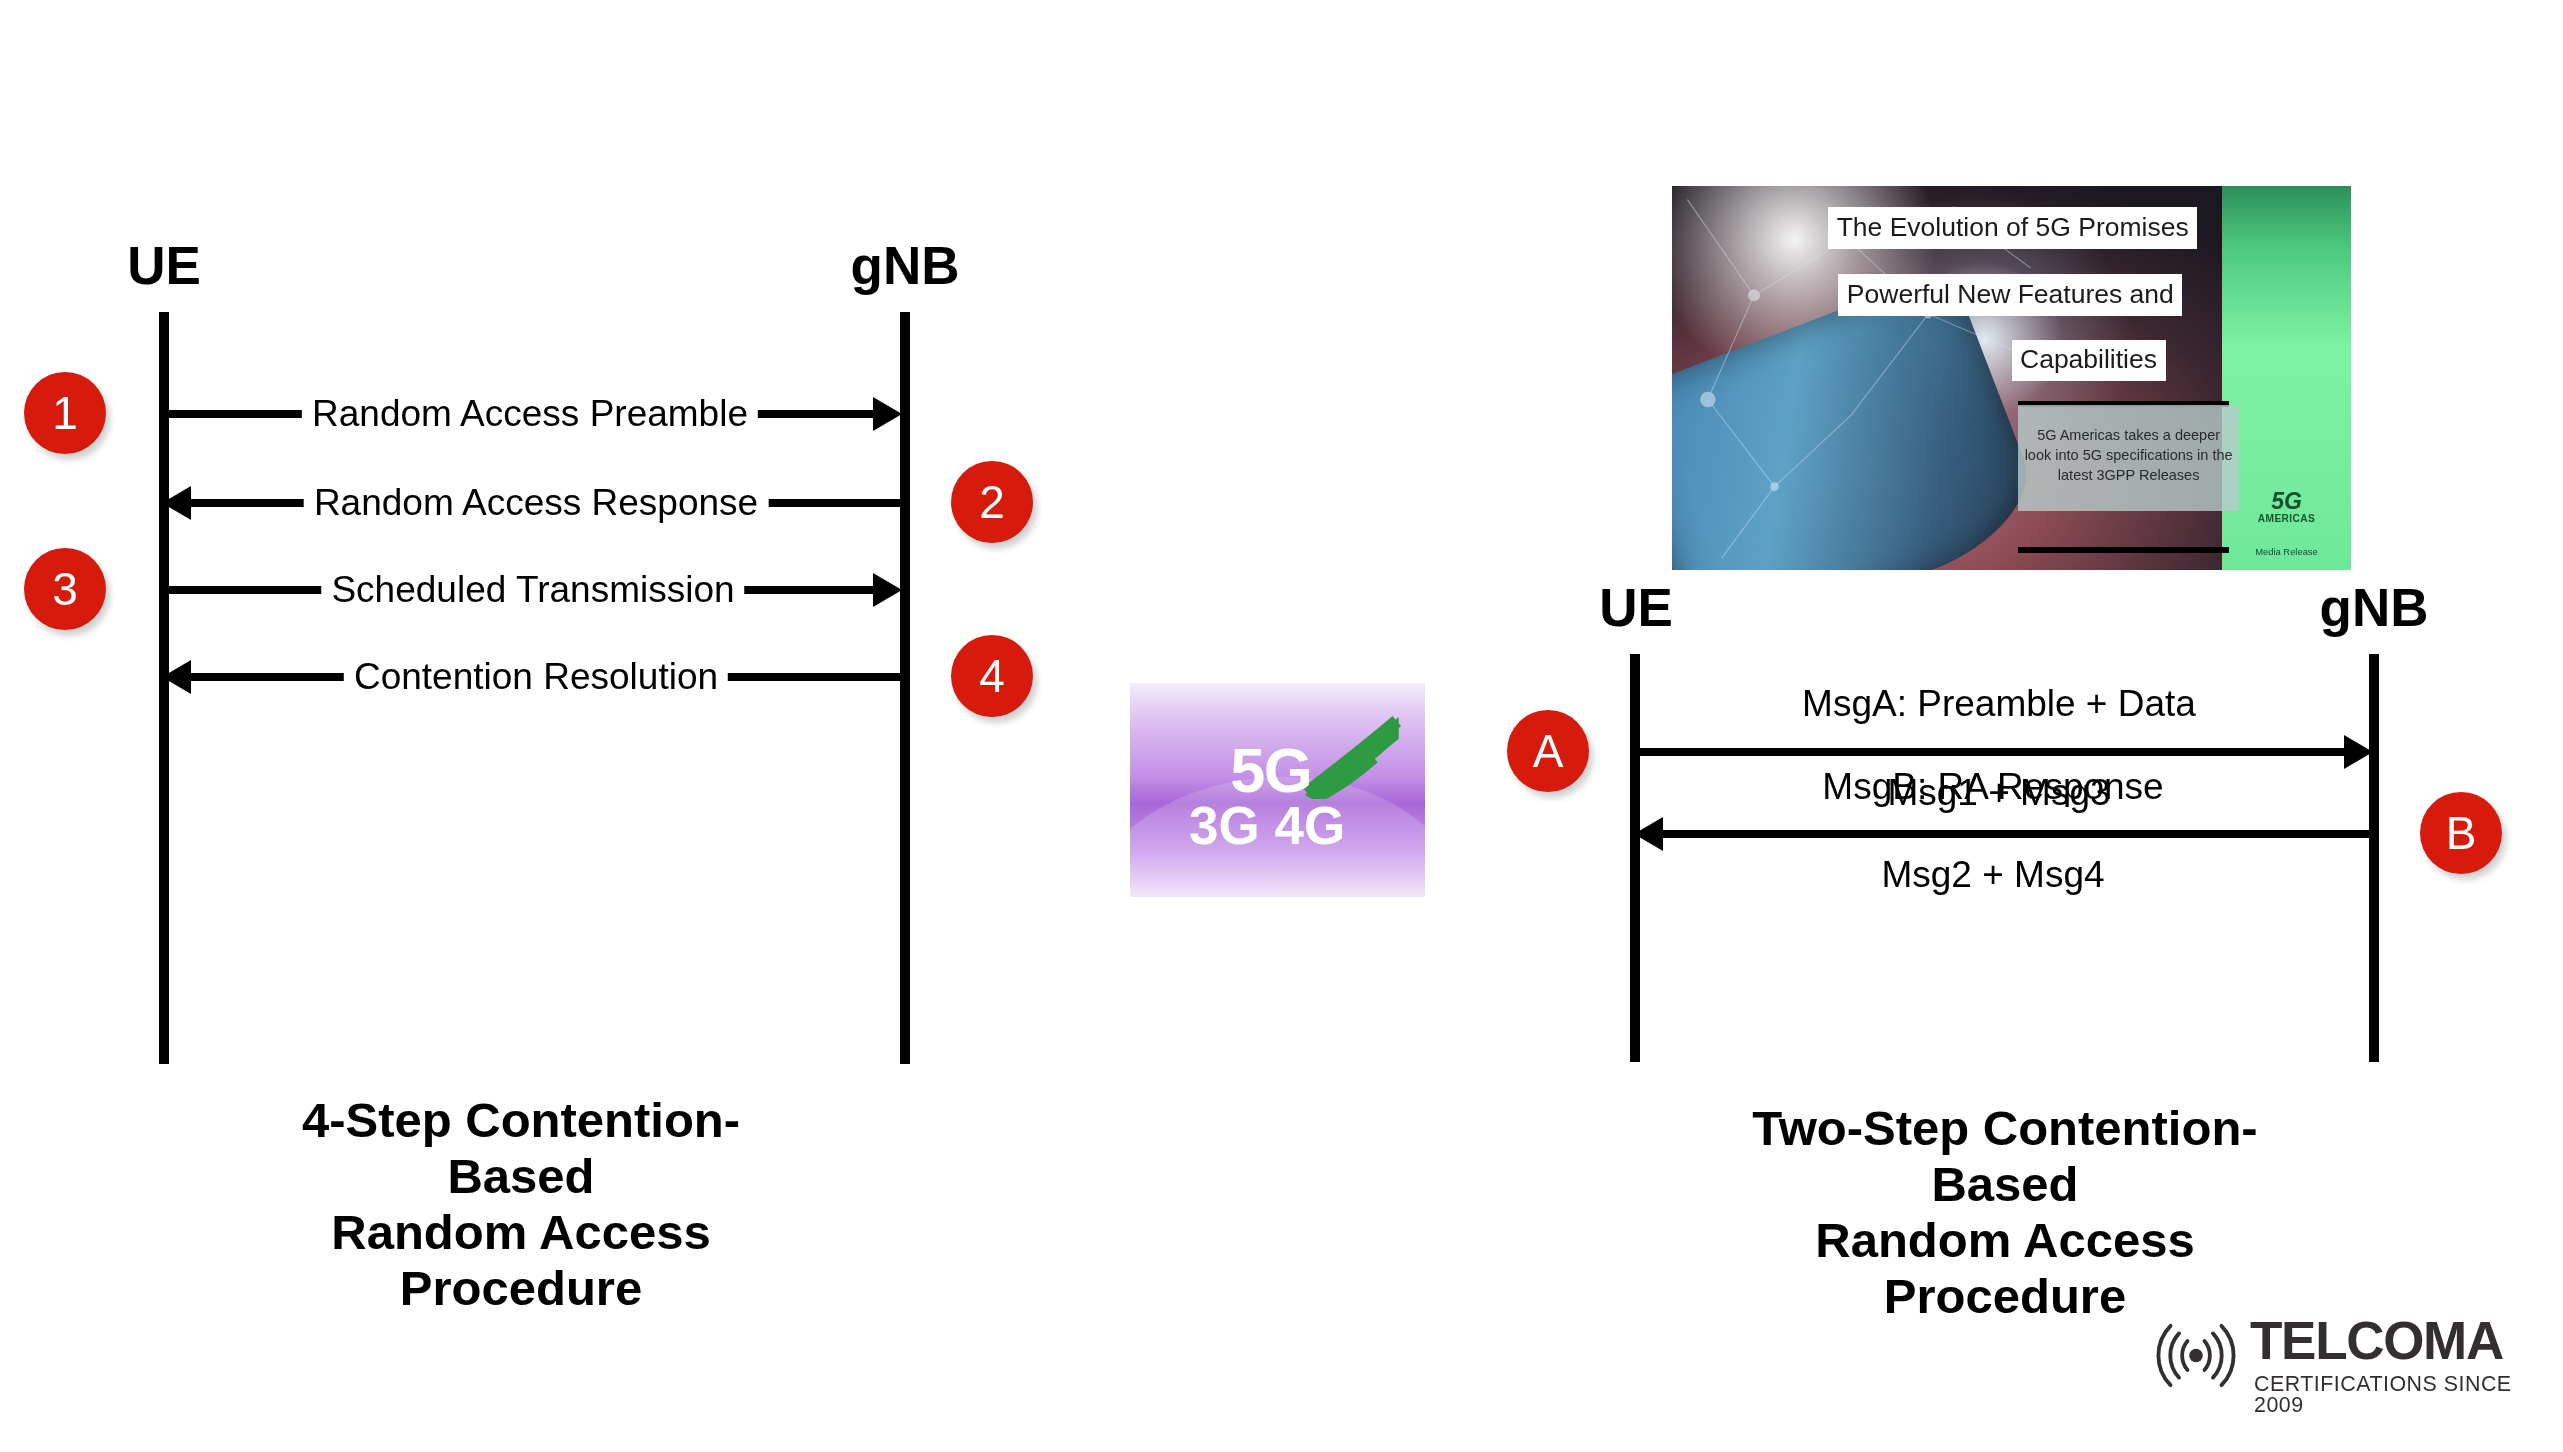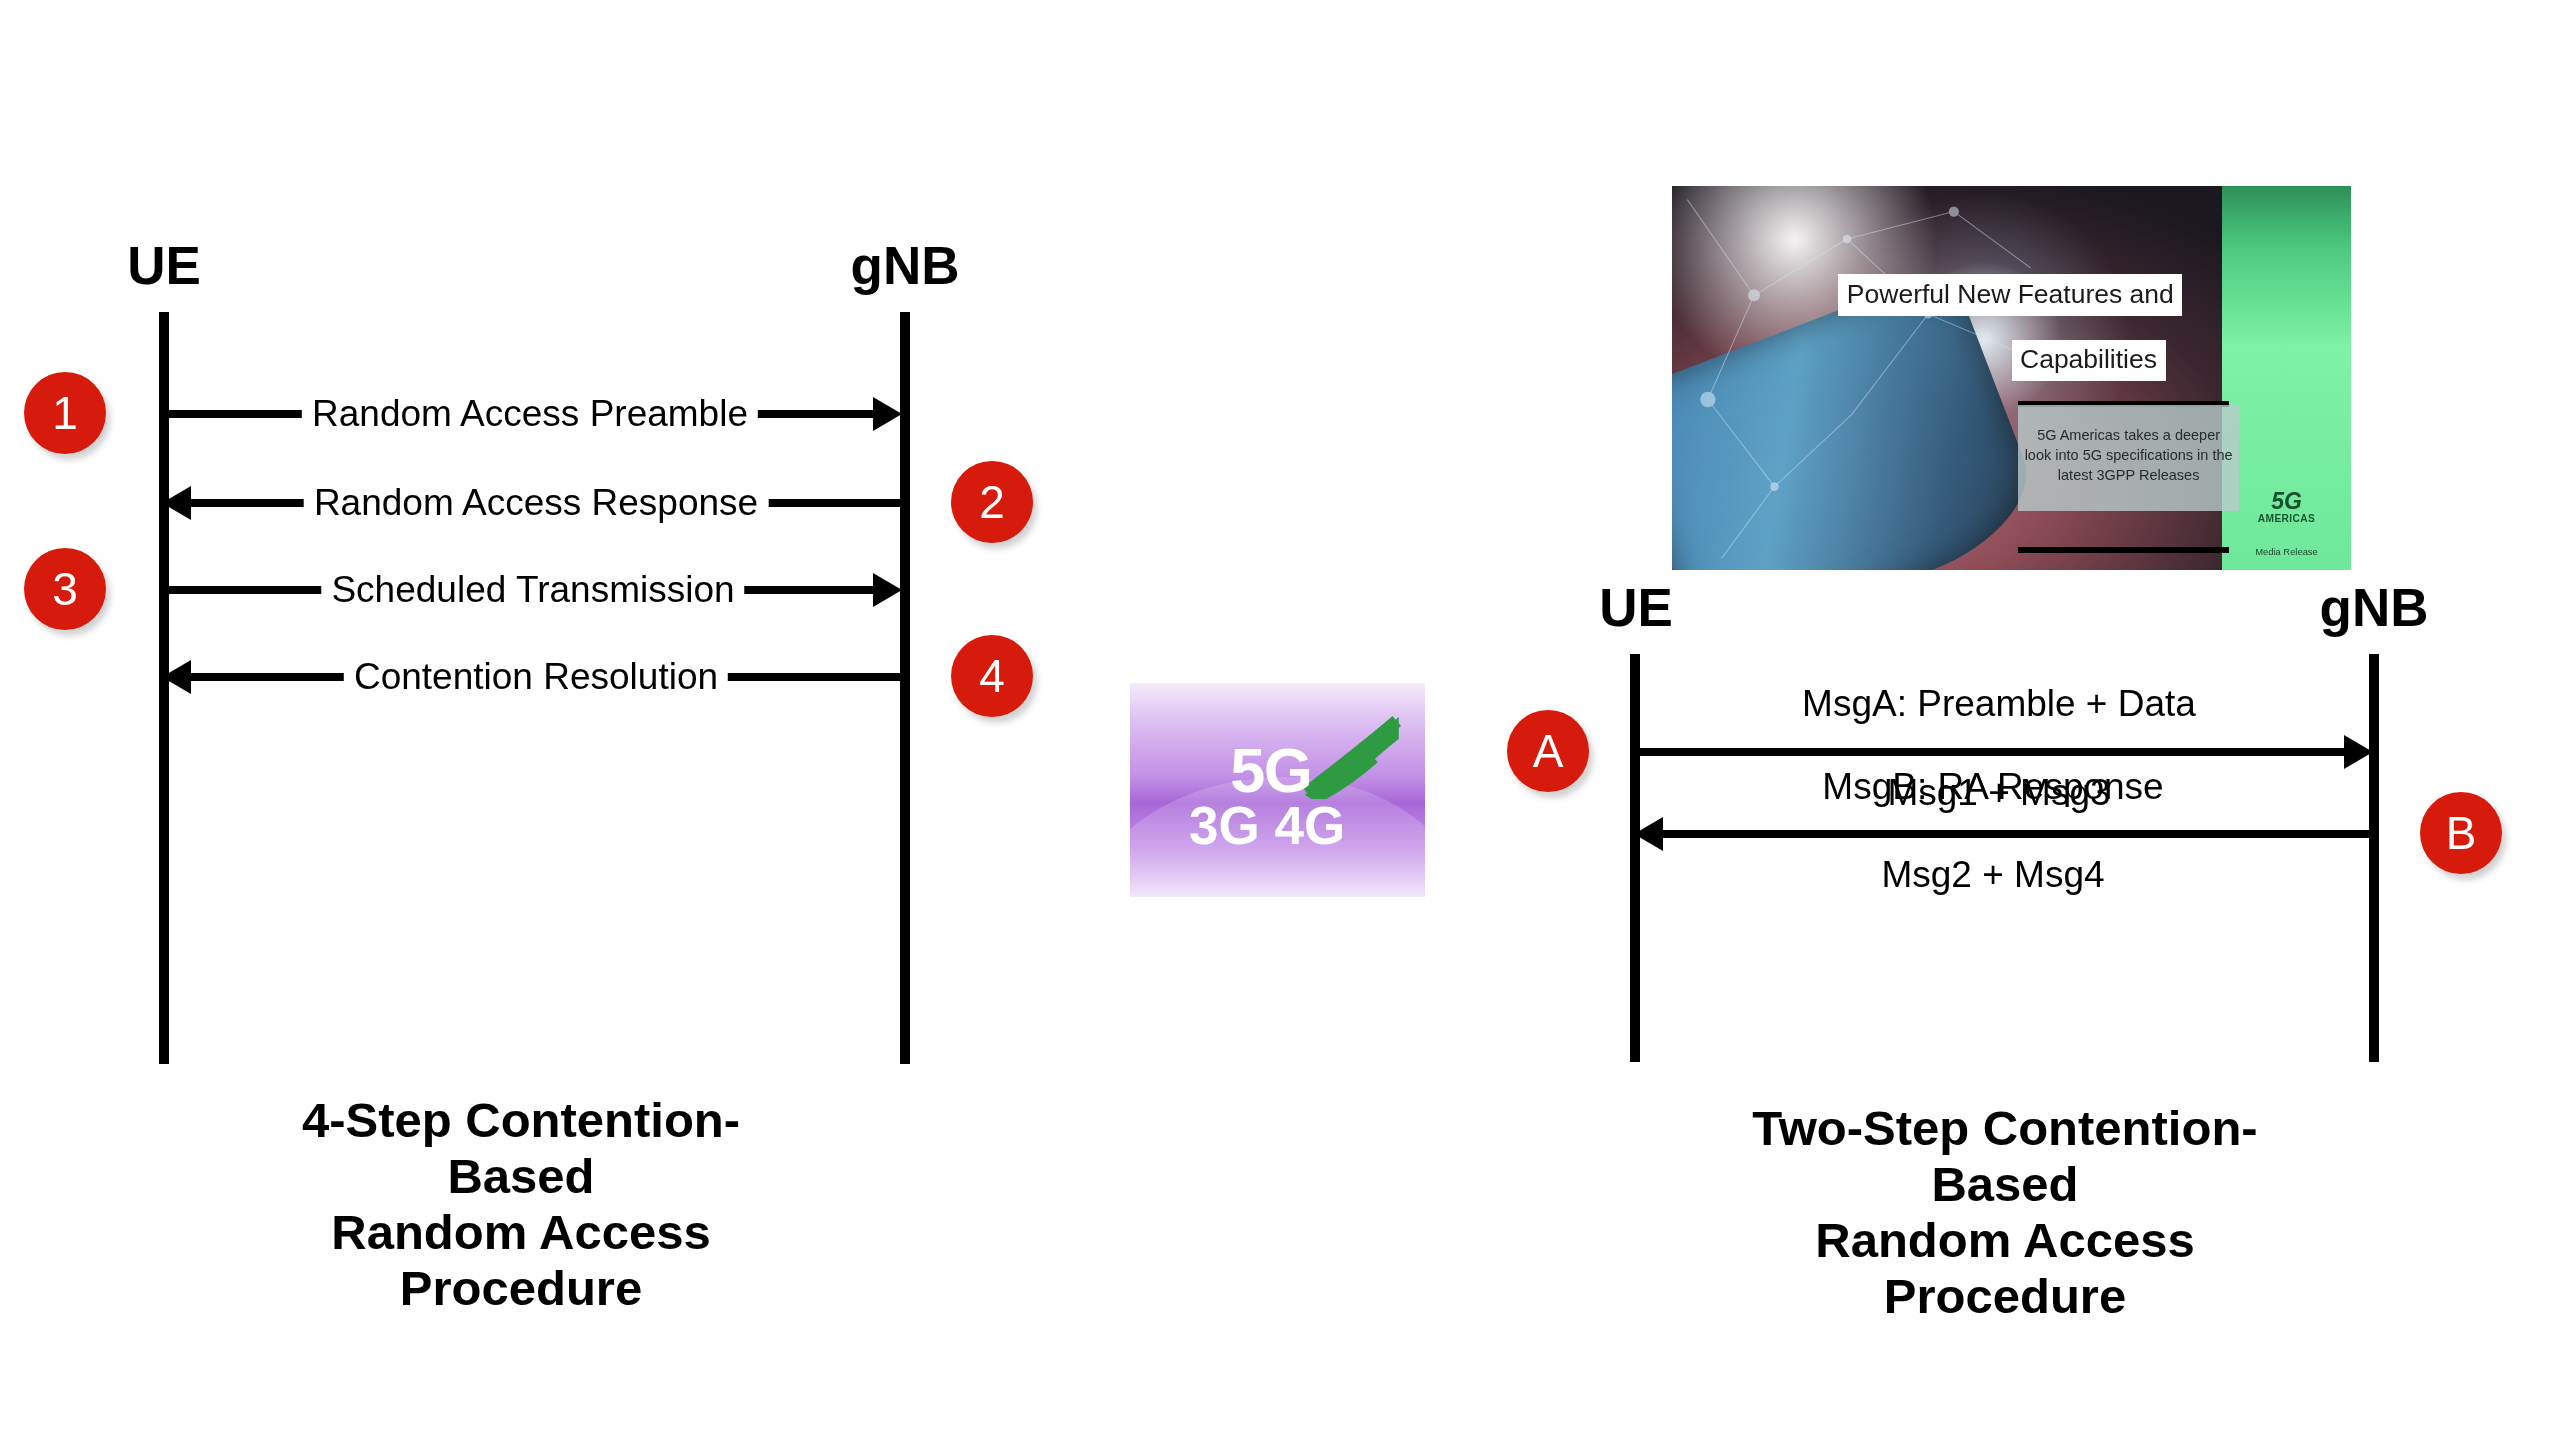--- a/index.html
+++ b/index.html
@@ -384,20 +384,21 @@
         <circle cx="205" cy="62" r="5"></circle>
         <circle cx="42" cy="250" r="9"></circle>
         <circle cx="120" cy="352" r="5"></circle>
         <circle cx="300" cy="150" r="5"></circle>
         <circle cx="330" cy="30" r="6"></circle>
       </g>
     </svg>
 
     <div id="media-thumb-greenpanel"></div>
 
+    <div class="thumb-headline" id="thumb-headline-1">The Evolution of 5G Promises</div>
     <div class="thumb-headline" id="thumb-headline-2">Powerful New Features and</div>
     <div class="thumb-headline" id="thumb-headline-3">Capabilities</div>
 
     <div class="thumb-rule" id="thumb-rule-top"></div>
     <div id="thumb-body">5G Americas takes a deeper look into 5G specifications in the latest 3GPP Releases</div>
     <div class="thumb-rule" id="thumb-rule-bottom"></div>
 
     <div id="thumb-logo">
       <div id="thumb-logo-mark">5G</div>
       <div id="thumb-logo-name">AMERICAS</div>
@@ -420,15 +421,30 @@
         <path d="M12 88 C 36 74, 62 54, 84 34"></path>
       </g>
       <g fill="none" stroke="#2e9b43" stroke-width="9">
         <path d="M16 90 C 36 80, 56 66, 74 50"></path>
       </g>
     </svg>
     <div id="gen-badge-5g">5G</div>
     <div id="gen-badge-34g">3G 4G</div>
   </div>
 
+  <div id="brand-logo">
+    <svg id="brand-signal-icon" viewBox="0 0 112 86">
+      <g stroke="#332f2e" fill="none" stroke-width="4.5" stroke-linecap="round">
+        <path d="M46 26 A 26 26 0 0 0 46 60"></path>
+        <path d="M36 17 A 38 38 0 0 0 36 69"></path>
+        <path d="M26 8  A 50 50 0 0 0 26 78"></path>
+        <path d="M66 26 A 26 26 0 0 1 66 60"></path>
+        <path d="M76 17 A 38 38 0 0 1 76 69"></path>
+        <path d="M86 8  A 50 50 0 0 1 86 78"></path>
+      </g>
+      <circle cx="56" cy="43" r="8" fill="#332f2e"></circle>
+    </svg>
+    <div id="brand-name">TELCOMA</div>
+    <div id="brand-tagline">CERTIFICATIONS SINCE 2009</div>
+  </div>
 
 </div>
 
 
 </body></html>

